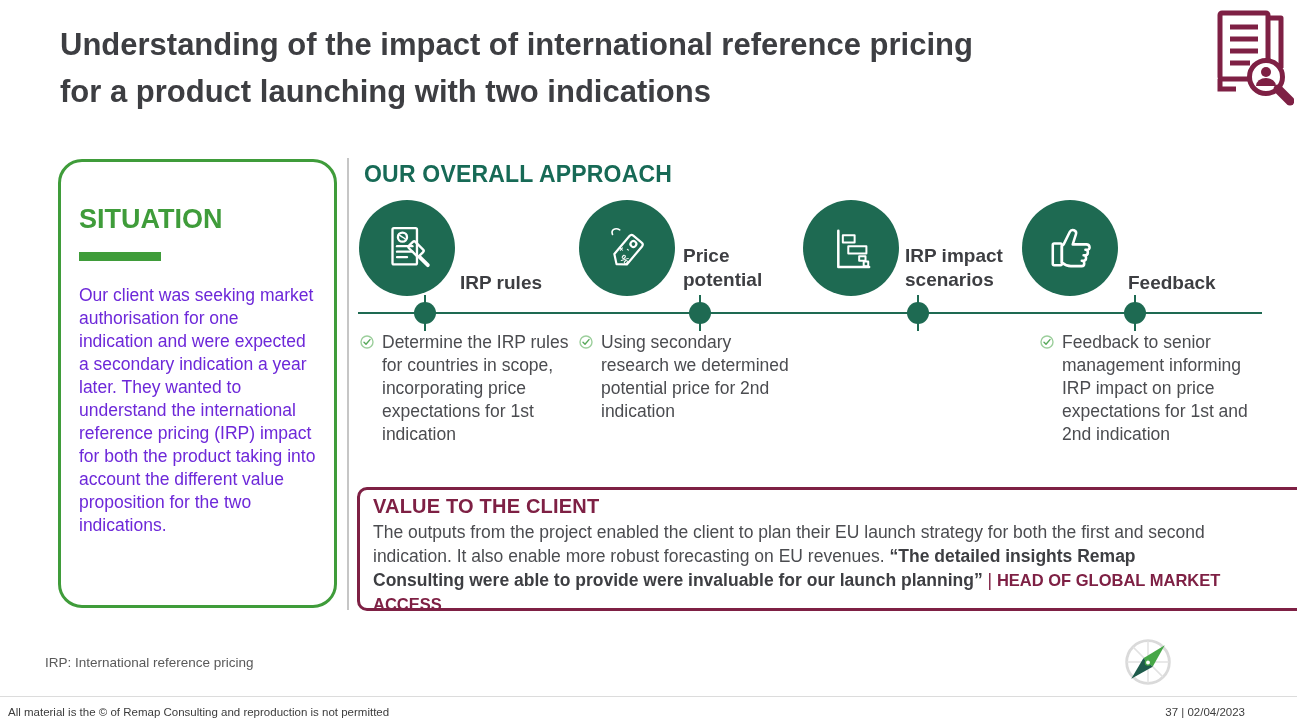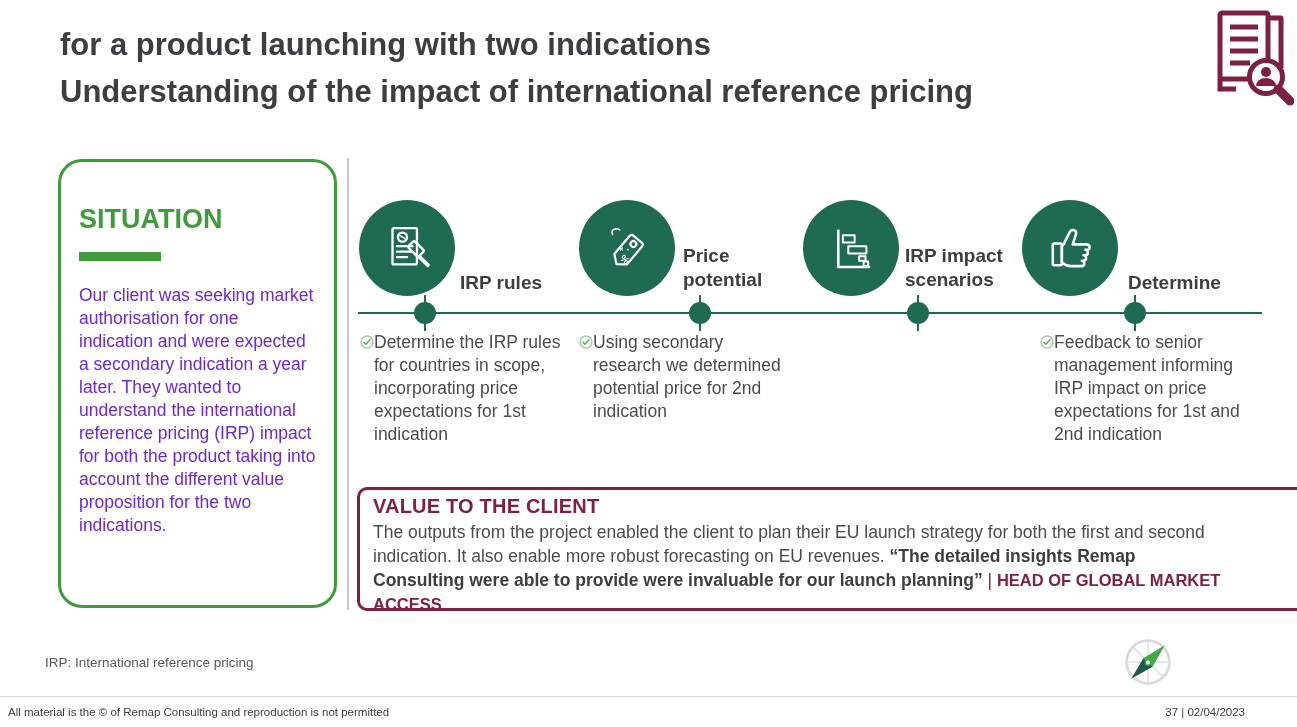--- a/index.html
+++ b/index.html
@@ -28,21 +28,21 @@
   .step-label{position:absolute;font-size:19px;font-weight:bold;color:#3d3e42;line-height:1.28;}
   .step-label.s1{left:460px;top:271px;width:130px;}
   .step-label.s2{left:683px;top:244px;width:100px;}
   .step-label.s3{left:905px;top:244px;width:112px;}
   .step-label.s4{left:1128px;top:271px;width:130px;}
   .timeline{position:absolute;left:358px;top:312px;width:904px;height:2px;background:#1e6a52;}
   .tick{position:absolute;top:295px;width:1.5px;height:36px;background:#1e6a52;}
   .tick.s1{left:424px}.tick.s2{left:699px}.tick.s3{left:917px}.tick.s4{left:1134px}
   .dot{position:absolute;top:302px;width:22px;height:22px;border-radius:50%;background:#1e6a52;}
   .dot.s1{left:414px}.dot.s2{left:689px}.dot.s3{left:907px}.dot.s4{left:1124px}
-  .bullet{position:absolute;top:331px;display:flex;gap:0;align-items:flex-start;}
+  .bullet{position:absolute;top:331px;display:flex;gap:8px;align-items:flex-start;}
   .bullet.s1{left:360px;width:214px}.bullet.s2{left:579px;width:212px}
   .bullet.s3{left:790px;width:236px}.bullet.s4{left:1040px;width:222px}
   .bullet .check{flex:0 0 auto;margin-top:4px;}
   .bullet .txt{font-size:17.5px;line-height:23px;color:#4b4c50;}
   
   .value-box{position:absolute;left:357px;top:487px;width:1000px;height:124px;
     border:3.5px solid #7e2044;border-radius:10px;box-sizing:border-box;
     padding:5px 48px 0 13px;}
   .value-heading{font-size:20px;font-weight:bold;color:#7e2044;letter-spacing:.2px;}
   .value-body{font-size:17.5px;line-height:24px;color:#4b4c50;margin-top:2px;width:852px;}
@@ -58,22 +58,22 @@
   .footer-left{position:absolute;left:8px;top:706px;font-size:11.5px;color:#3c3c3c;}
   .footer-right{position:absolute;right:52px;top:706px;font-size:11.5px;color:#3c3c3c;}
   svg{display:block;}
 </style>
 </head>
 <body>
 
 <div class="slide">
 
   <div class="title">
+    <div>Understanding of the impact of international reference pricing</div>
     <div>for a product launching with two indications</div>
-    <div>Understanding of the impact of international reference pricing</div>
   </div>
 
   <span class="title-icon">
     <svg width="88" height="102" viewBox="0 0 88 100" fill="none" stroke="#7e2044" stroke-width="5">
       <path d="M62 13 h13 v50" stroke-linejoin="round"></path>
       <rect x="14" y="8" width="48" height="66" rx="2"></rect>
       <path d="M14 74 v10 h16" fill="none"></path>
       <line x1="24" y1="22" x2="52" y2="22"></line>
       <line x1="24" y1="34" x2="52" y2="34"></line>
       <line x1="24" y1="46" x2="52" y2="46"></line>
@@ -86,20 +86,21 @@
   </span>
 
   <div class="situation-box">
     <div class="situation-heading">SITUATION</div>
     <div class="situation-bar"></div>
     <div class="situation-body">Our client was seeking market authorisation for one indication and were expected a secondary indication a year later. They wanted to understand the international reference pricing (IRP) impact for both the product taking into account the different value proposition for the two indications.</div>
   </div>
 
   <div class="divider-v"></div>
 
+  <div class="approach-heading">OUR OVERALL APPROACH</div>
 
   <div class="circle s1">
     <span>
       <svg width="58" height="58" viewBox="0 0 64 64" fill="none" stroke="#ffffff" stroke-width="2.6" stroke-linecap="round" stroke-linejoin="round">
         <rect x="16" y="10" width="27" height="40" rx="1.5"></rect>
         <circle cx="27" cy="20" r="5"></circle>
         <path d="M24 18 c2 2 4 2 6 4" stroke-width="1.6"></path>
         <line x1="21" y1="30" x2="38" y2="30"></line>
         <line x1="21" y1="36" x2="38" y2="36"></line>
         <line x1="21" y1="42" x2="32" y2="42"></line>
@@ -138,21 +139,21 @@
       <svg width="58" height="58" viewBox="0 0 64 64" fill="none" stroke="#ffffff" stroke-width="2.8" stroke-linecap="round" stroke-linejoin="round">
         <rect x="13" y="27" width="10" height="24" rx="1.5"></rect>
         <path d="M23 48 c3 2.5 6 4 10 4 h12 c3.6 0 3.6 -6 0 -6 h2 c3.6 0 3.6 -6 0 -6 h2 c3.6 0 3.6 -6 0 -6 h2 c3.6 0 3.6 -6 -1 -6 h-15 l3.5 -11 c1.4 -4.6 -4.8 -6.8 -6.8 -2.6 l-6.7 13.6 -2 2z"></path>
       </svg>
     </span>
   </div>
 
   <div class="step-label s1">IRP rules</div>
   <div class="step-label s2">Price potential</div>
   <div class="step-label s3">IRP impact scenarios</div>
-  <div class="step-label s4">Determine</div>
+  <div class="step-label s4">Feedback</div>
 
   <div class="timeline"></div>
   <div class="tick s1"></div>
   <div class="tick s2"></div>
   <div class="tick s3"></div>
   <div class="tick s4"></div>
   <div class="dot s1"></div>
   <div class="dot s2"></div>
   <div class="dot s3"></div>
   <div class="dot s4"></div>

